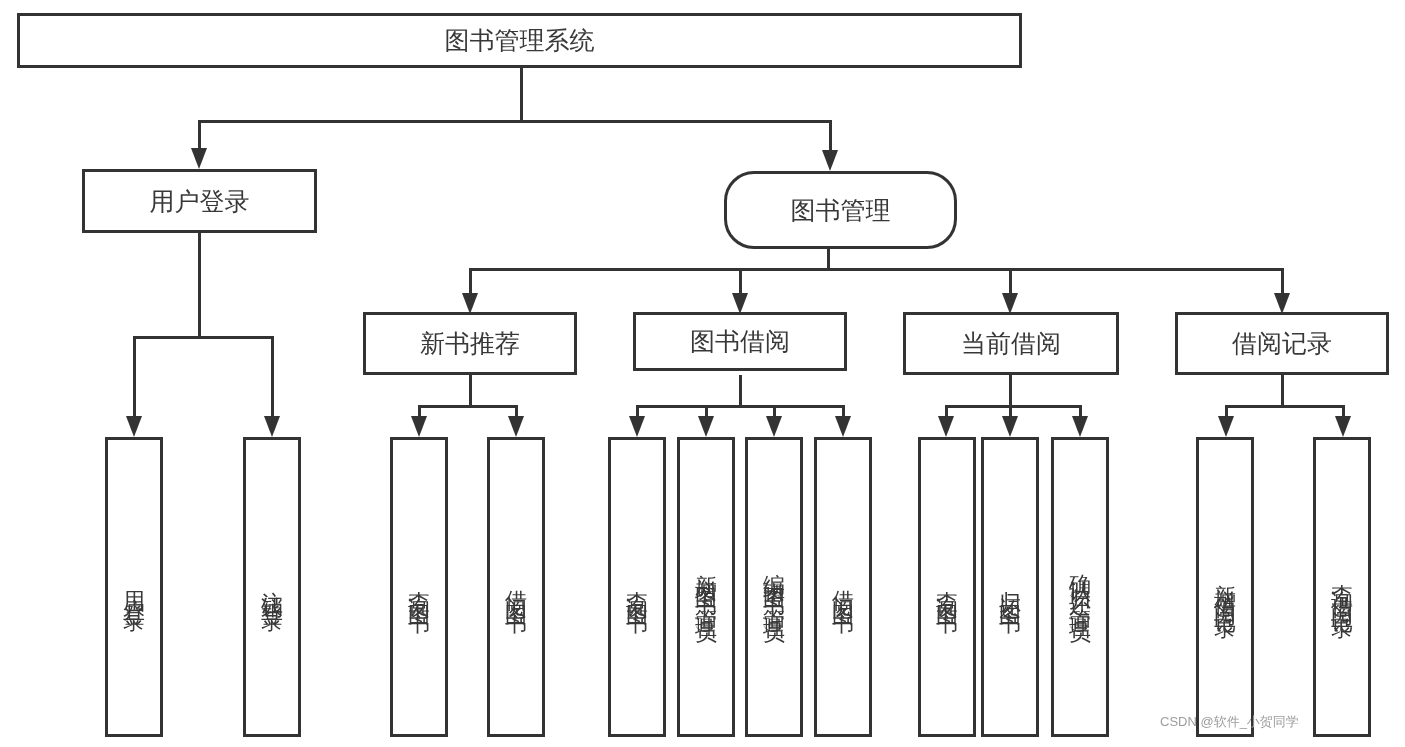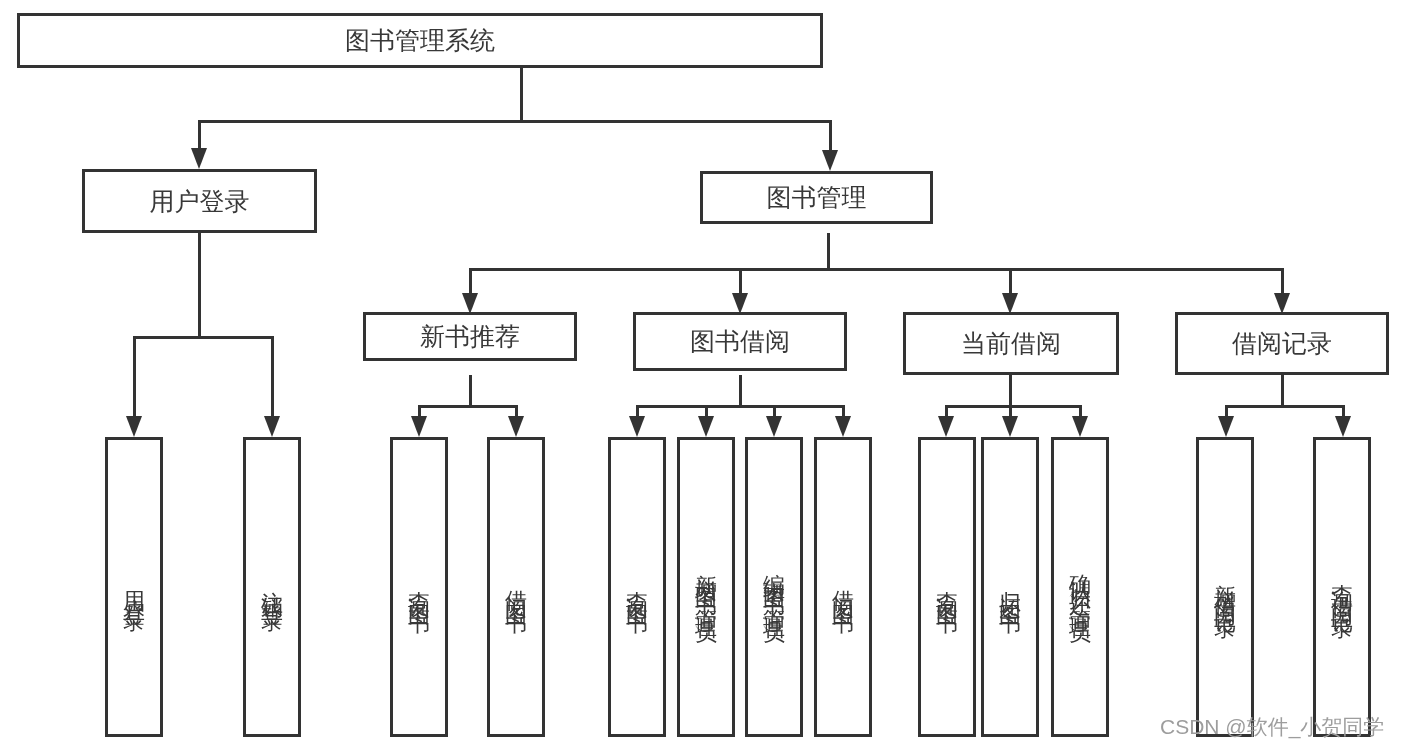--- a/index.html
+++ b/index.html
@@ -32,46 +32,46 @@
   .v{width:3px;}
   .arrow{
     position:absolute;width:0;height:0;z-index:1;
     border-left:8px solid transparent;
     border-right:8px solid transparent;
     border-top:21px solid #333333;
   }
   .watermark{
     position:absolute;
     left:1160px;top:713px;
-    font-size:21px;
+    font-size:13px;
     color:#9d9d9d;
     white-space:nowrap;
     z-index:5;
   }
 </style>
 </head>
 <body>
 
 <div class="canvas">
 
-  <div class="node" style="left:17px;top:13px;width:806px;height:55px;">
+  <div class="node" style="left:17px;top:13px;width:1005px;height:55px;">
     <span>图书管理系统</span>
   </div>
 
   <div class="v" style="left:520px;top:66px;height:56px;"></div>
   <div class="h" style="left:198px;top:120px;width:634px;"></div>
   <div class="v" style="left:198px;top:120px;height:32px;"></div>
   <div class="v" style="left:829px;top:120px;height:34px;"></div>
   <div class="arrow" style="left:191px;top:148px;"></div>
   <div class="arrow" style="left:822px;top:150px;"></div>
 
   <div class="node" style="left:82px;top:169px;width:235px;height:64px;">
     <span>用户登录</span>
   </div>
-  <div class="node" style="left:700px;top:171px;width:233px;height:53px;">
+  <div class="node" style="left:724px;top:171px;width:233px;height:78px;border-radius:30px;">
     <span>图书管理</span>
   </div>
 
   <div class="v" style="left:198px;top:233px;height:106px;"></div>
   <div class="h" style="left:133px;top:336px;width:141px;"></div>
   <div class="v" style="left:133px;top:336px;height:82px;"></div>
   <div class="v" style="left:271px;top:336px;height:82px;"></div>
   <div class="arrow" style="left:126px;top:416px;"></div>
   <div class="arrow" style="left:264px;top:416px;"></div>
 
@@ -79,21 +79,21 @@
   <div class="h" style="left:469px;top:268px;width:813px;"></div>
   <div class="v" style="left:469px;top:268px;height:28px;"></div>
   <div class="v" style="left:739px;top:268px;height:28px;"></div>
   <div class="v" style="left:1009px;top:268px;height:28px;"></div>
   <div class="v" style="left:1281px;top:268px;height:28px;"></div>
   <div class="arrow" style="left:462px;top:293px;"></div>
   <div class="arrow" style="left:732px;top:293px;"></div>
   <div class="arrow" style="left:1002px;top:293px;"></div>
   <div class="arrow" style="left:1274px;top:293px;"></div>
 
-  <div class="node" style="left:363px;top:312px;width:214px;height:49px;align-items:center;">
+  <div class="node" style="left:363px;top:312px;width:214px;height:63px;align-items:center;">
     <span>新书推荐</span>
   </div>
   <div class="node" style="left:633px;top:312px;width:214px;height:59px;">
     <span>图书借阅</span>
   </div>
   <div class="node" style="left:1175px;top:312px;width:214px;height:63px;">
     <span>借阅记录</span>
   </div>
   <div class="node" style="left:903px;top:312px;width:216px;height:63px;">
     <span>当前借阅</span>

